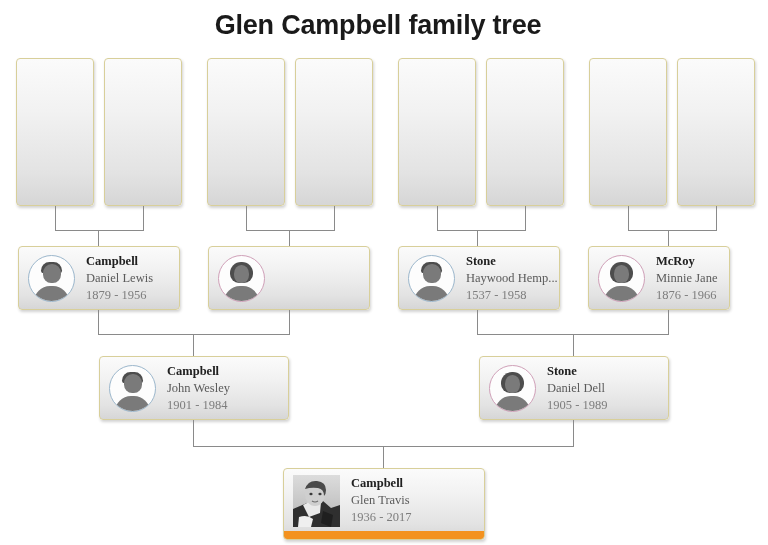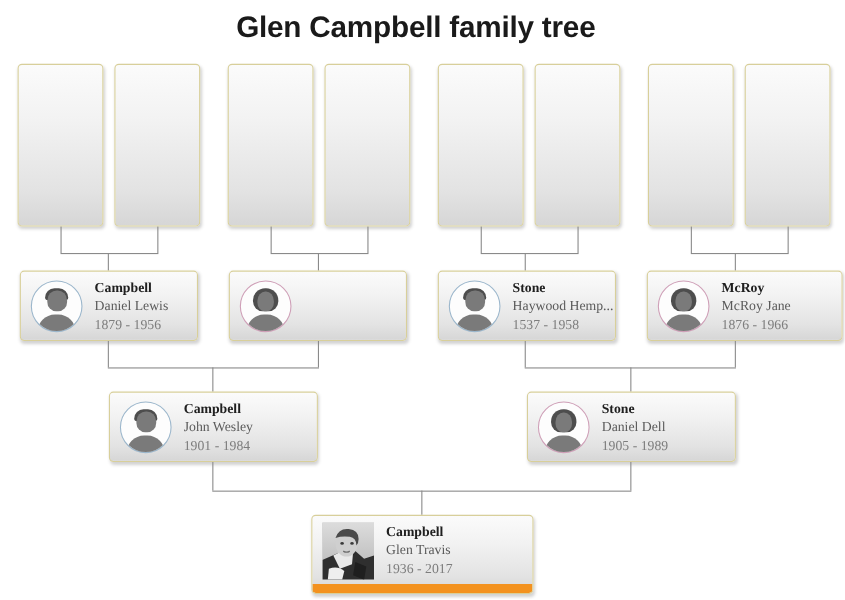--- a/index.html
+++ b/index.html
@@ -320,29 +320,29 @@
     <div class="head"></div>
     <div class="body"></div>
   </div>
   <div class="pinfo">
     <div class="psurname">Stone</div>
     <div class="pgiven">Haywood Hemp...</div>
     <div class="pdates">1537 - 1958</div>
   </div>
 </div>
 
-<div class="node pnode" style="left:588px; top:246px; width:178px;">
+<div class="node pnode" style="left:588px; top:246px; width:142px;">
   <div class="avatar female">
     <div class="hair"></div>
     <div class="head"></div>
     <div class="body"></div>
   </div>
   <div class="pinfo">
     <div class="psurname">McRoy</div>
-    <div class="pgiven">McRoy Jane</div>
+    <div class="pgiven">Minnie Jane</div>
     <div class="pdates">1876 - 1966</div>
   </div>
 </div>
 
 <div class="conn v" style="left:98px;  top:310px; height:24px;"></div>
 <div class="conn v" style="left:289px; top:310px; height:24px;"></div>
 <div class="conn h" style="left:98px;  top:334px; width:192px;"></div>
 <div class="conn v" style="left:193px; top:334px; height:22px;"></div>
 
 <div class="conn v" style="left:477px; top:310px; height:24px;"></div>

